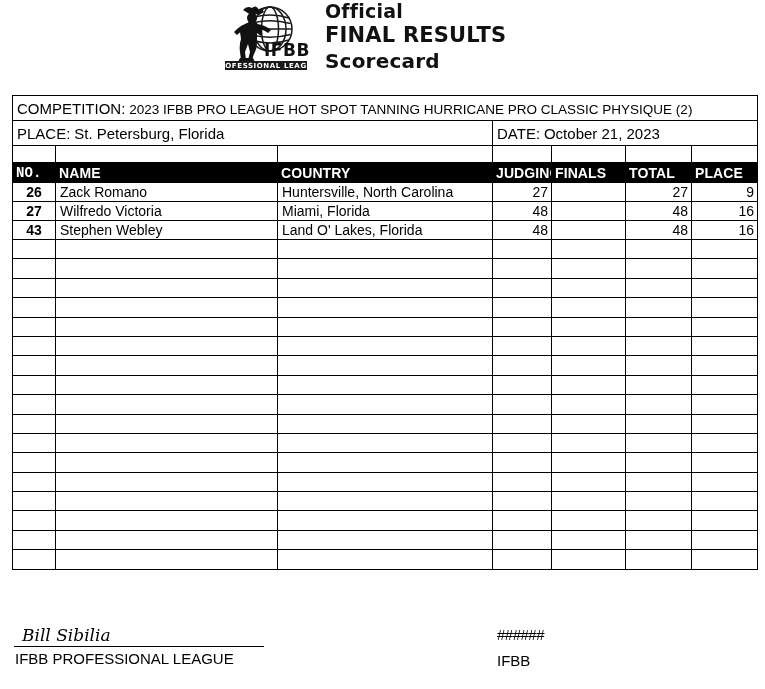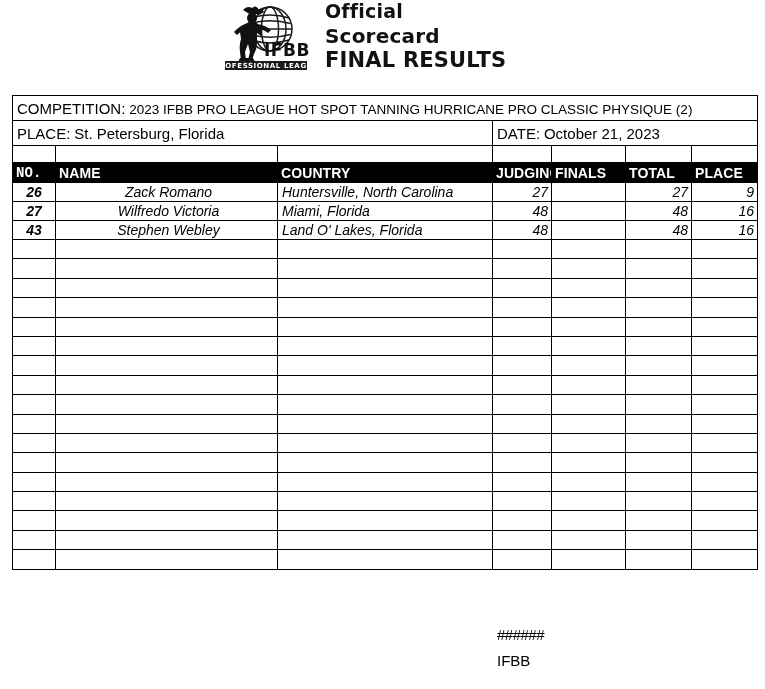--- a/index.html
+++ b/index.html
@@ -102,30 +102,29 @@
     padding-left: 3px !important;
     border-color: #000;
     letter-spacing: 0.1px;
   }
   .hdr-row td.hdr-num {
     padding-left: 3px !important;
     font-family: Liberation Mono, monospace;
   }
 
   
-  .data-row td { height: 19px; font-style: italic; }
+  .data-row td { height: 19px; }
   .cell-no {
     text-align: center;
     font-weight: bold;
     font-size: 14.5px;
   }
   .cell-name {
     padding-left: 4px !important;
     font-size: 14.5px;
-    text-align: center;
   }
   .cell-country {
     padding-left: 4px !important;
     font-size: 14.5px;
   }
   .cell-num {
     text-align: right;
     padding-right: 3px !important;
     font-size: 14.5px;
   }
@@ -214,22 +213,22 @@
 
       <text x="57" y="54" font-family="DejaVu Sans, sans-serif" font-size="17" font-weight="bold" fill="#111111" letter-spacing="0.5">IFBB</text>
 
       <path d="M18 59 L100 59 L100 68 L18 68 Z" fill="#1a1a1a"></path>
       <text x="59" y="66" font-family="DejaVu Sans, sans-serif" font-size="7" font-weight="bold" fill="#ffffff" text-anchor="middle" letter-spacing="0.6">PROFESSIONAL LEAGUE</text>
     </svg>
   </div>
 
   <div id="header-titles">
     <div id="hdr-official" class="hdr-line">Official</div>
+    <div id="hdr-final" class="hdr-line">FINAL RESULTS</div>
     <div id="hdr-scorecard" class="hdr-line">Scorecard</div>
-    <div id="hdr-final" class="hdr-line">FINAL RESULTS</div>
   </div>
 
 </div>
 
 <table id="scorecard">
   <colgroup>
     <col style="width:43px">
     <col style="width:222px">
     <col style="width:215px">
     <col style="width:59px">
@@ -456,19 +455,24 @@
         <td class="cell-num"></td>
         <td class="cell-num"></td>
         <td class="cell-num"></td>
       </tr>
 
   </tbody>
 </table>
 
 <div id="footer">
 
+  <div id="sig-wrap">
+    <div id="signature">Bill Sibilia</div>
+    <div id="sig-line"></div>
+    <div id="sig-caption">IFBB PROFESSIONAL LEAGUE</div>
+  </div>
 
   <div id="date-wrap">
     <div id="date-hashes">######</div>
     <div id="date-caption">IFBB</div>
   </div>
 
 </div>
 
 </body></html>

